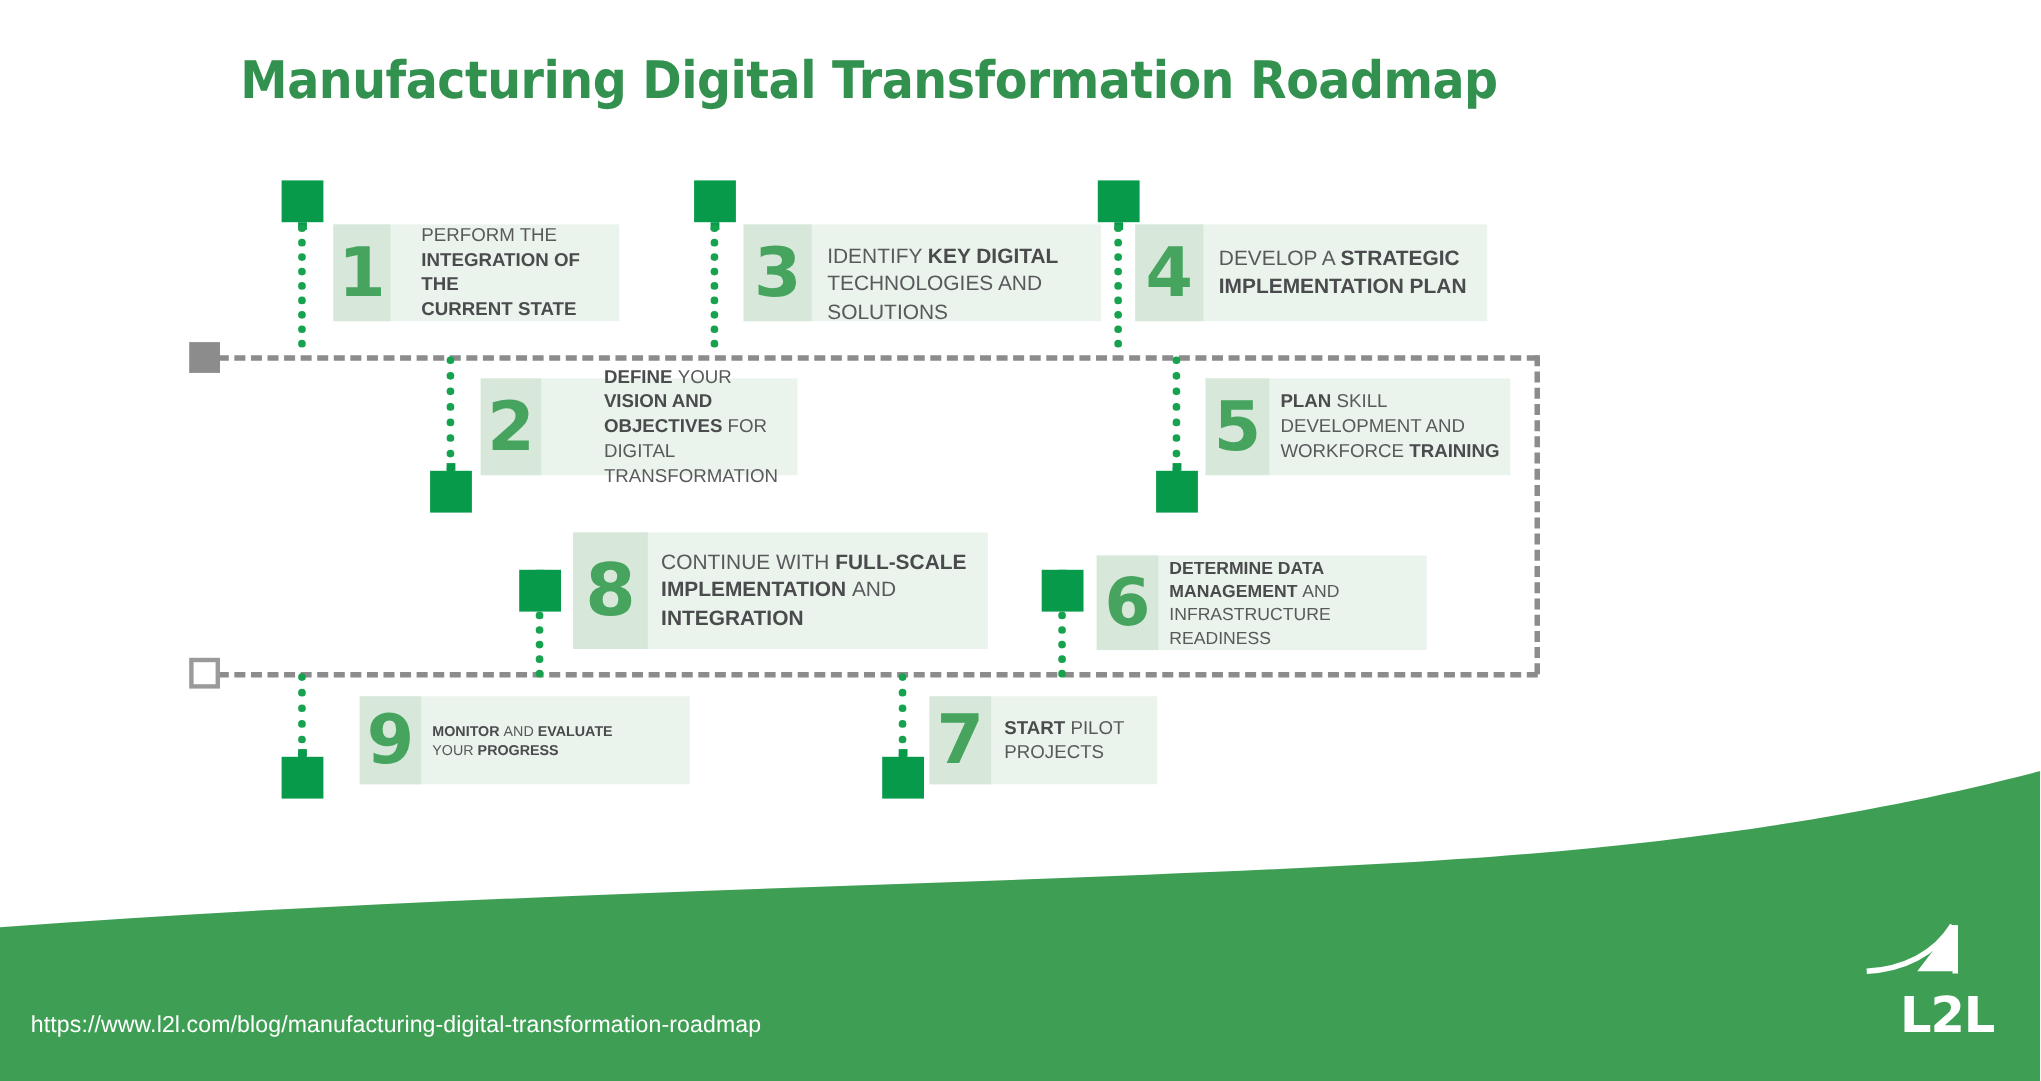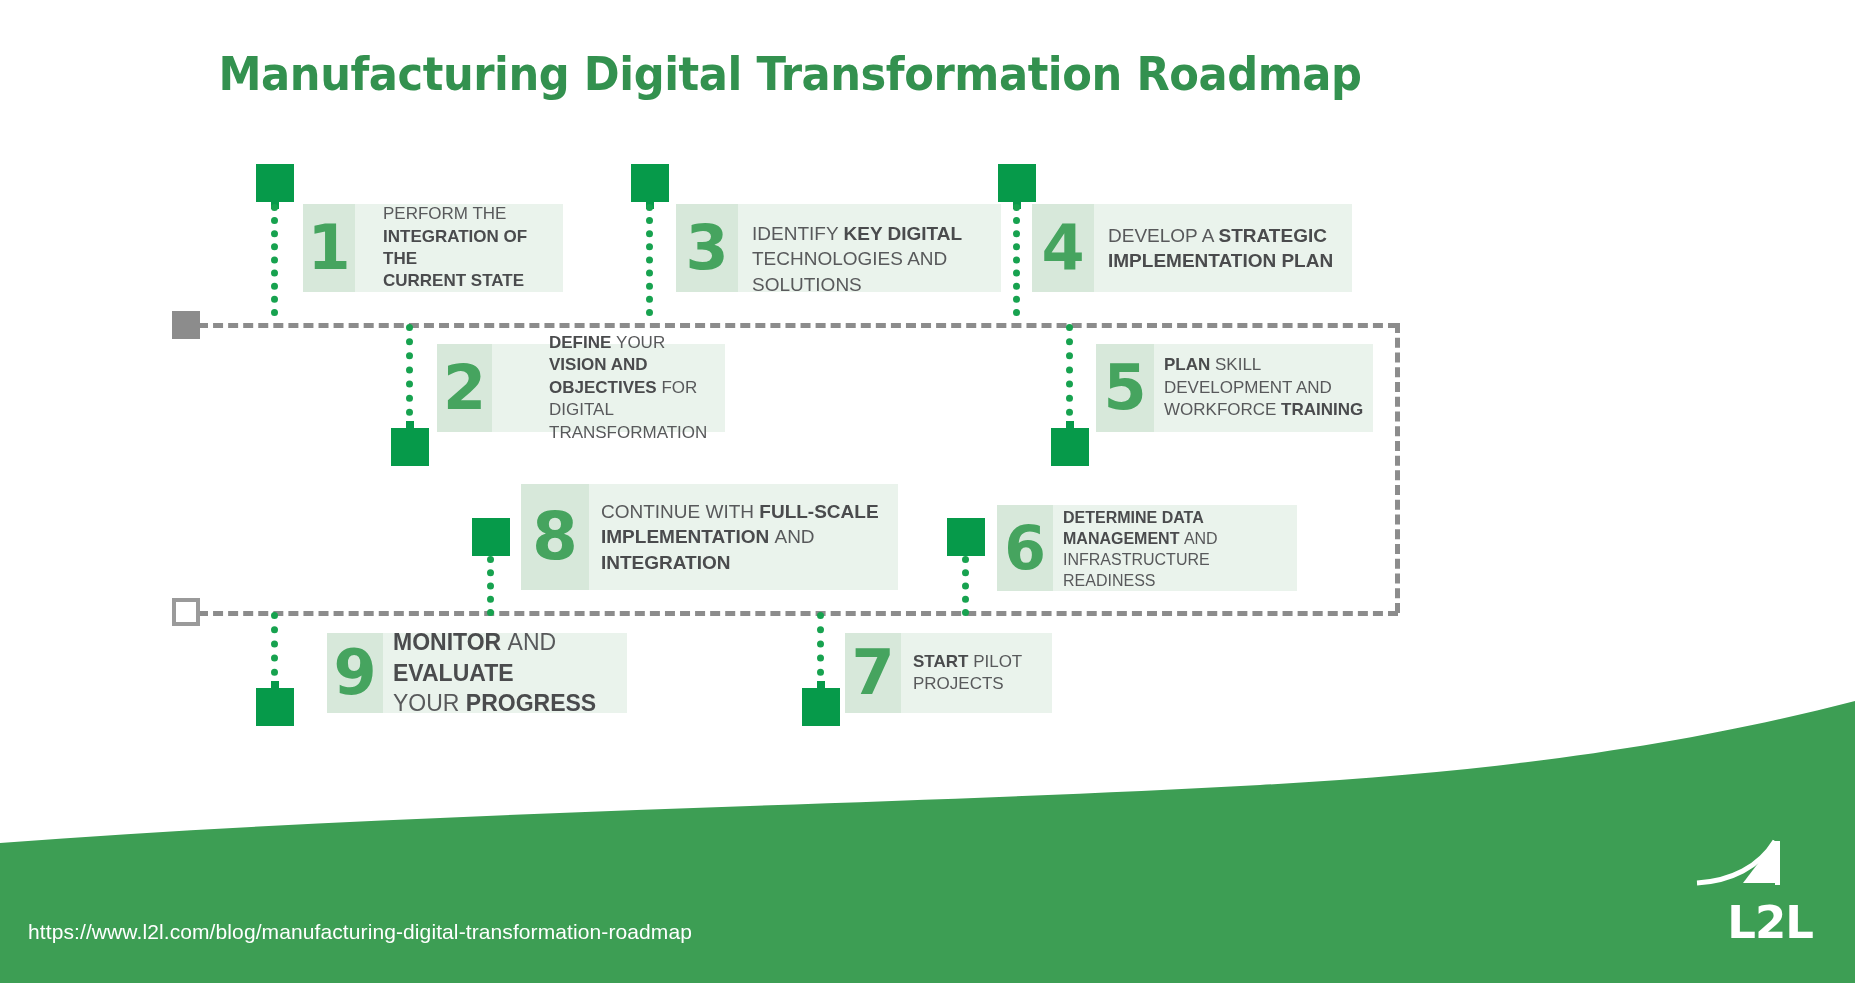--- a/index.html
+++ b/index.html
@@ -204,21 +204,21 @@
       <div><b>MANAGEMENT </b><span>AND</span></div>
       <div><span>INFRASTRUCTURE READINESS</span></div>
     </div>
   </div>
 </div>
 <div class="g-sq" style="left:947px; top:518px;"></div>
 <div class="g-dash" style="left:962px; top:556px; height:60px;"></div>
 
 <div class="card" style="left:327px; top:633px; width:300px; height:80px;">
   <div class="num" style="width:56px; font-size:62px;">9</div>
-  <div class="txt" style="padding:0 8px 0 10px; font-size:23px;">
+  <div class="txt" style="padding:0 8px 0 10px; font-size:13px;">
     <div>
       <div><b>MONITOR </b><span>AND </span><b>EVALUATE</b></div>
       <div><span>YOUR </span><b>PROGRESS</b></div>
     </div>
   </div>
 </div>
 <div class="g-dash" style="left:271px; top:612px; height:78px;"></div>
 <div class="g-sq up" style="left:256px; top:688px;"></div>
 
 <div class="card" style="left:845px; top:633px; width:207px; height:80px;">

